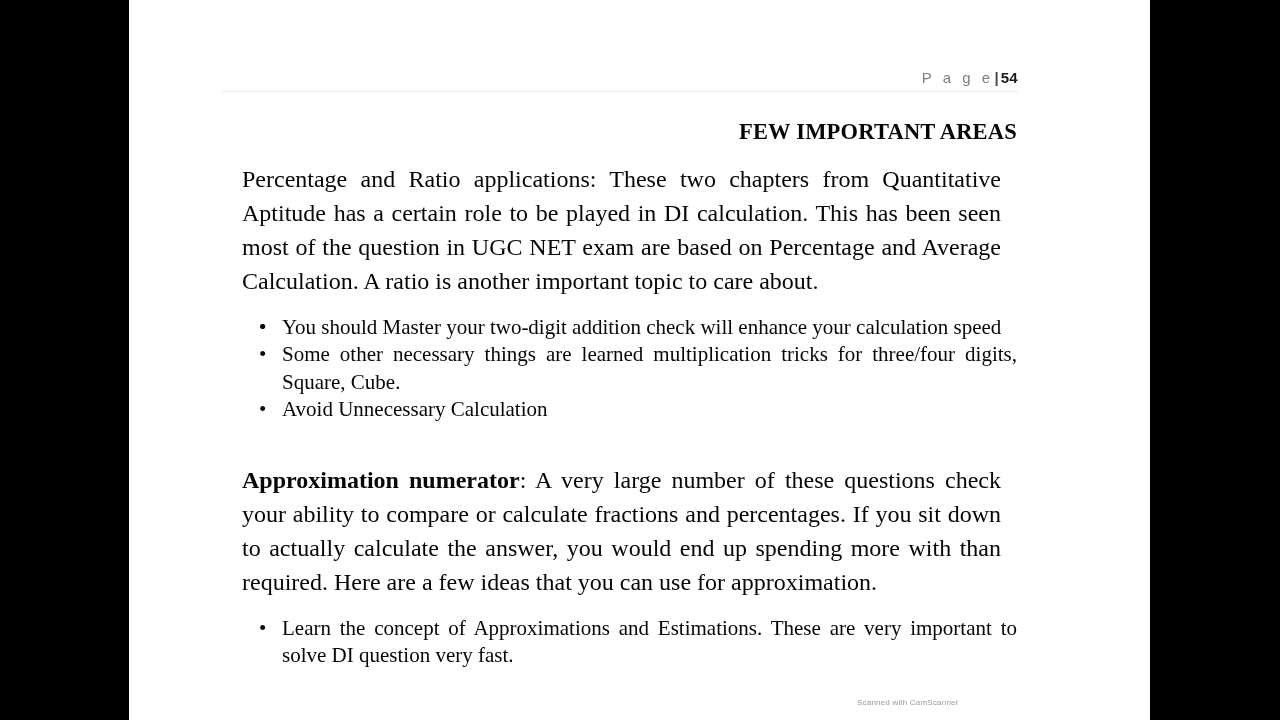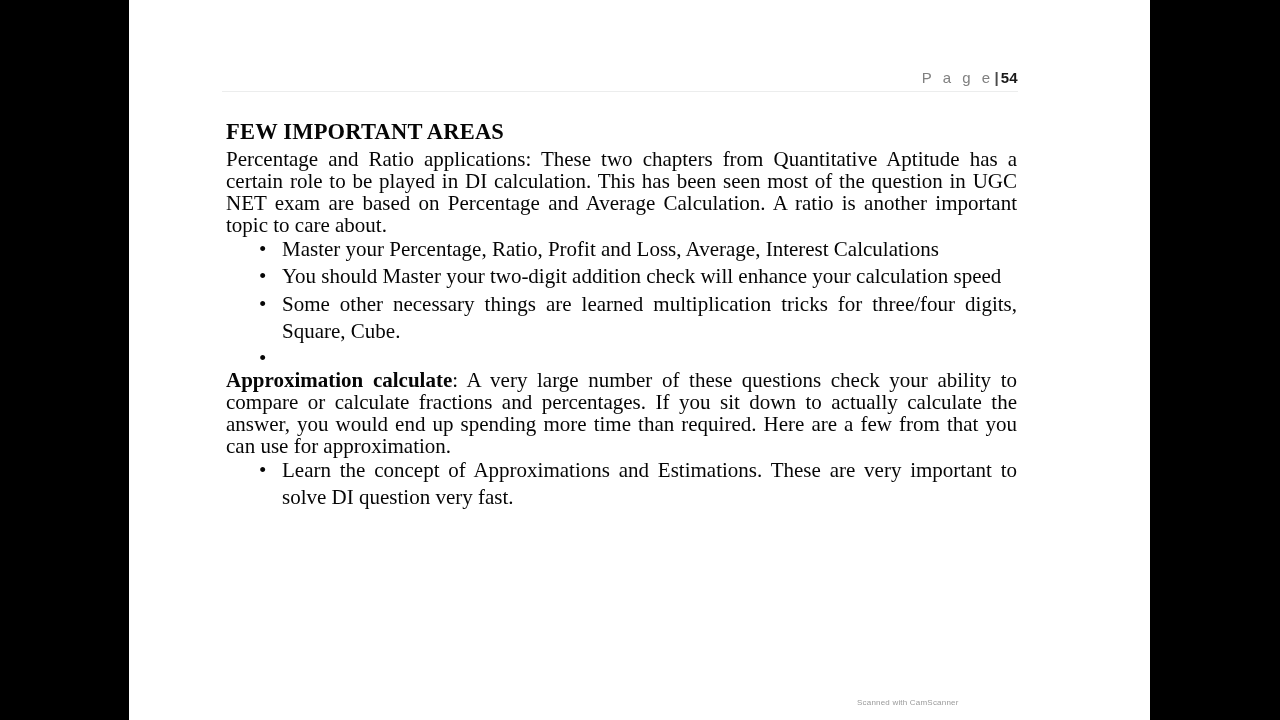--- a/index.html
+++ b/index.html
@@ -77,30 +77,30 @@
     left: 97px;          
     top: 118px;
     width: 791px;        
     font-family: "Liberation Serif", "DejaVu Serif", serif;
     color: #060606;
   }
 
   .doc-title {
     font-size: 22.5px;
     font-weight: 700;
-    text-align: left;
+    text-align: right;
     line-height: 28px;
     margin: 0 0 2px 0;
     letter-spacing: 0.2px;
   }
 
   p.para {
-    margin: 0;
-    font-size: 21px;
-    line-height: 22px;
+    margin: 16px;
+    font-size: 24px;
+    line-height: 34px;
     text-align: justify;
     text-justify: inter-word;
     
   }
 
   
   .bullets {
     list-style: none;
     margin: 0;
     padding: 0;
@@ -158,38 +158,38 @@
 
     <div id="content">
 
       <h1 class="doc-title">FEW IMPORTANT AREAS</h1>
 
       <p class="para">Percentage and Ratio applications: These two chapters from Quantitative Aptitude has a certain role to be played in DI calculation. This has been seen most of the question in UGC NET exam are based on Percentage and Average Calculation. A ratio is another important topic to care about.</p>
 
       <ul class="bullets">
         <li>
           <span class="bullet-dot">•</span>
-          <span>Master your Percentage, Ratio, Profit and Loss, Average, Interest Calculations</span>
         </li>
         <li>
           <span class="bullet-dot">•</span>
           <span>You should Master your two-digit addition check will enhance your calculation speed</span>
         </li>
         <li>
           <span class="bullet-dot">•</span>
           <span>Some other necessary things are learned multiplication tricks for three/four digits, Square, Cube.</span>
         </li>
         <li>
           <span class="bullet-dot">•</span>
+          <span>Avoid Unnecessary Calculation</span>
         </li>
       </ul>
 
       <div class="gap-line"></div>
 
-      <p class="para"><strong class="bold-lead">Approximation calculate</strong><span>: A very large number of these questions check your ability to compare or calculate fractions and percentages. If you sit down to actually calculate the answer, you would end up spending more time than required. Here are a few from that you can use for approximation.</span></p>
+      <p class="para"><strong class="bold-lead">Approximation numerator</strong><span>: A very large number of these questions check your ability to compare or calculate fractions and percentages. If you sit down to actually calculate the answer, you would end up spending more with than required. Here are a few ideas that you can use for approximation.</span></p>
 
       <ul class="bullets clip-bottom">
         <li>
           <span class="bullet-dot">•</span>
           <span>Learn the concept of Approximations and Estimations. These are very important to solve DI question very fast.</span>
         </li>
         <li>
           <span class="bullet-dot">•</span>
         </li>
       </ul>

